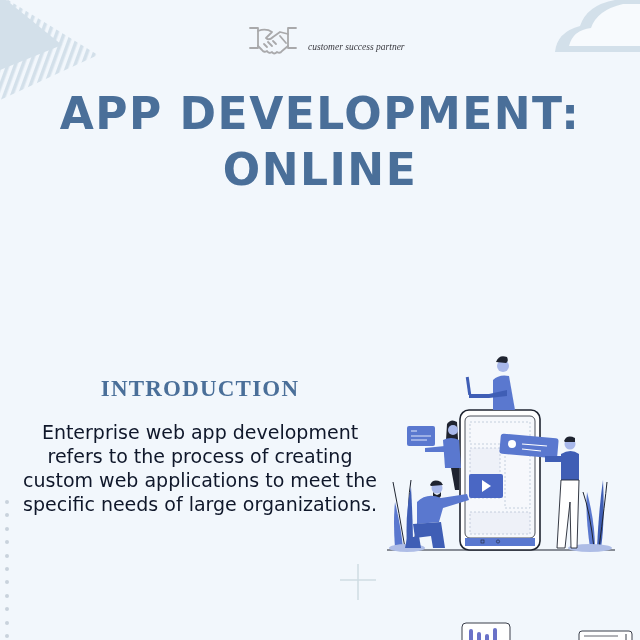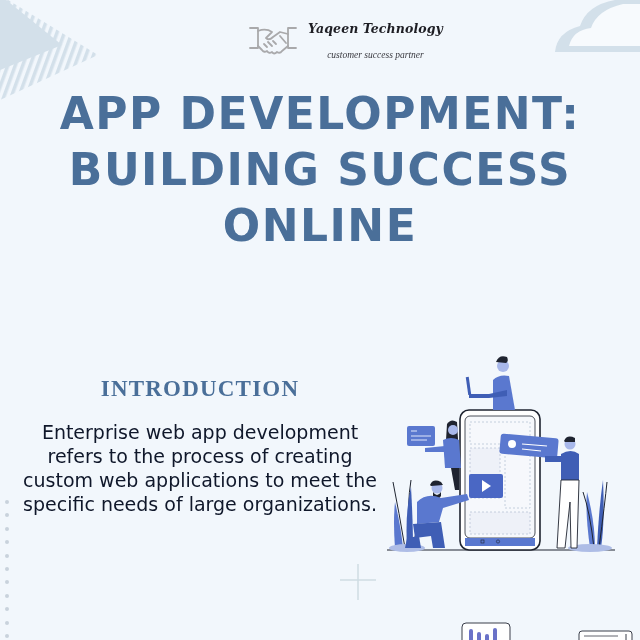--- a/index.html
+++ b/index.html
@@ -95,28 +95,26 @@
     <g fill="none" stroke="#a9a9ab" stroke-width="1.8" stroke-linejoin="round" stroke-linecap="round">
       <path d="M2,6 L10,6 L10,26 L2,26"></path>
       <path d="M48,6 L40,6 L40,26 L48,26"></path>
       <path d="M10,9 Q18,6 24,10 L18,16 Q21,19 25,15 L32,10 L40,12"></path>
       <path d="M10,24 L14,28 Q16,31 19,29 Q21,32 24,30 Q26,33 29,30 Q32,32 34,29 L40,24"></path>
       <path d="M32,14 L38,21"></path>
       <path d="M16,22 L19,25 M20,20 L24,24 M25,19 L28,22"></path>
     </g>
   </svg>
   <div class="brand-text">
-    <div class="brand-name">Yaqeen Technology</div>
     <div class="brand-tag">customer success partner</div>
   </div>
 </div>
 
 <h1 class="title">
   <div>APP DEVELOPMENT:</div>
-  <div>BUILDING SUCCESS</div>
   <div>ONLINE</div>
 </h1>
 
 <h2 class="intro-heading">INTRODUCTION</h2>
 <p class="intro-body">Enterprise web app development refers to the process of creating custom web applications to meet the specific needs of large organizations.</p>
 
 <svg class="illustration" viewBox="0 0 232 204">
 
   <line x1="2" y1="198" x2="230" y2="198" stroke="#1f2430" stroke-width="1.2"></line>
 

